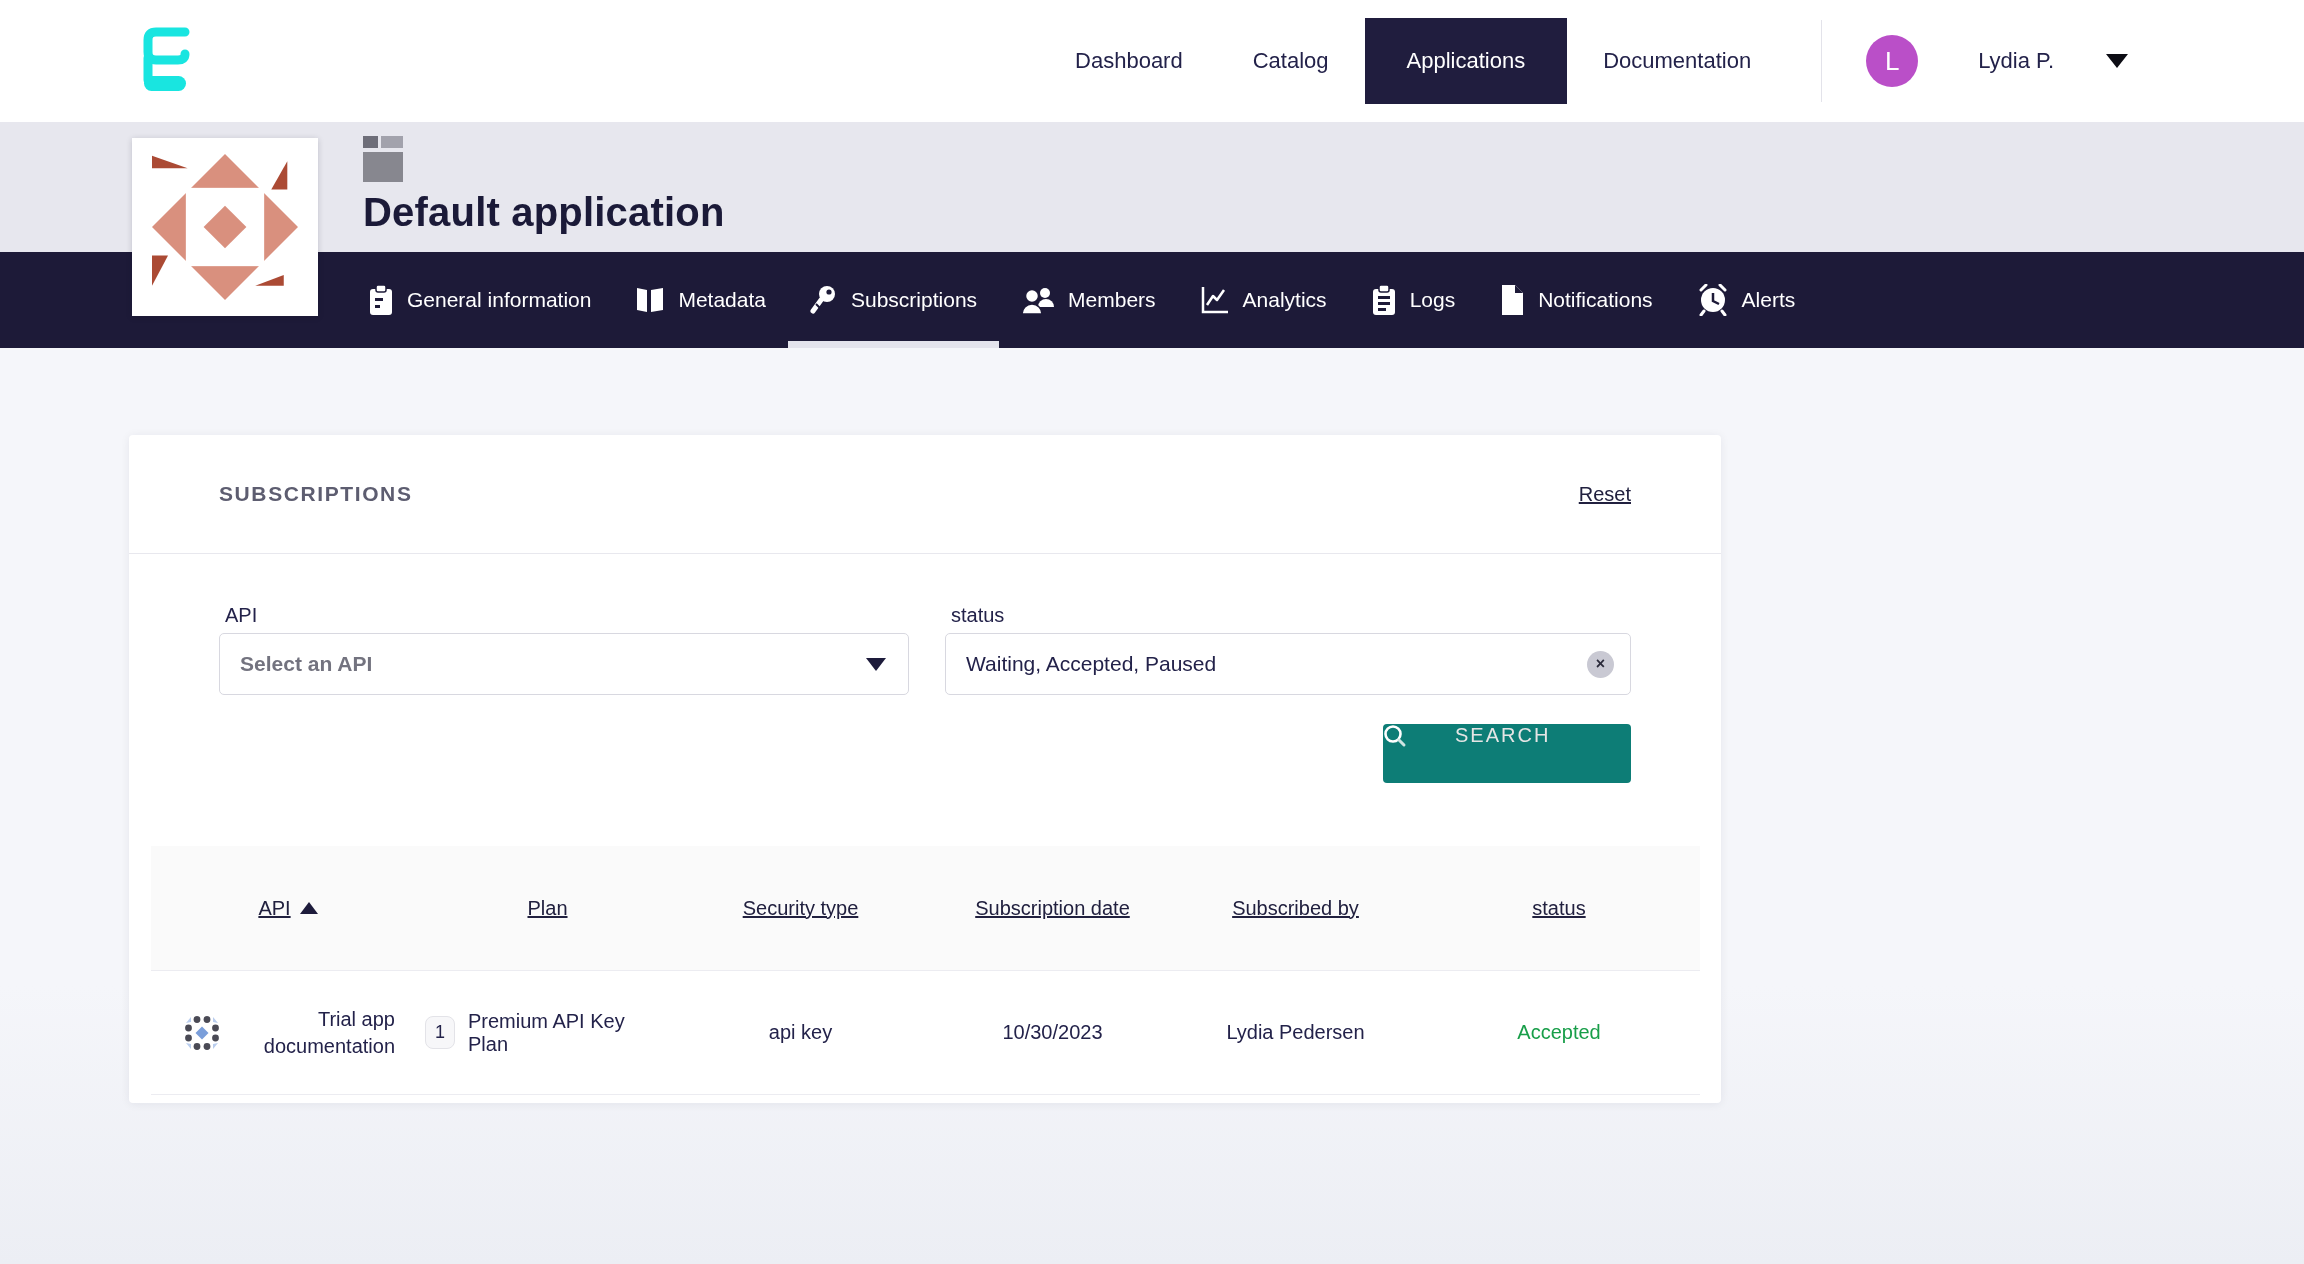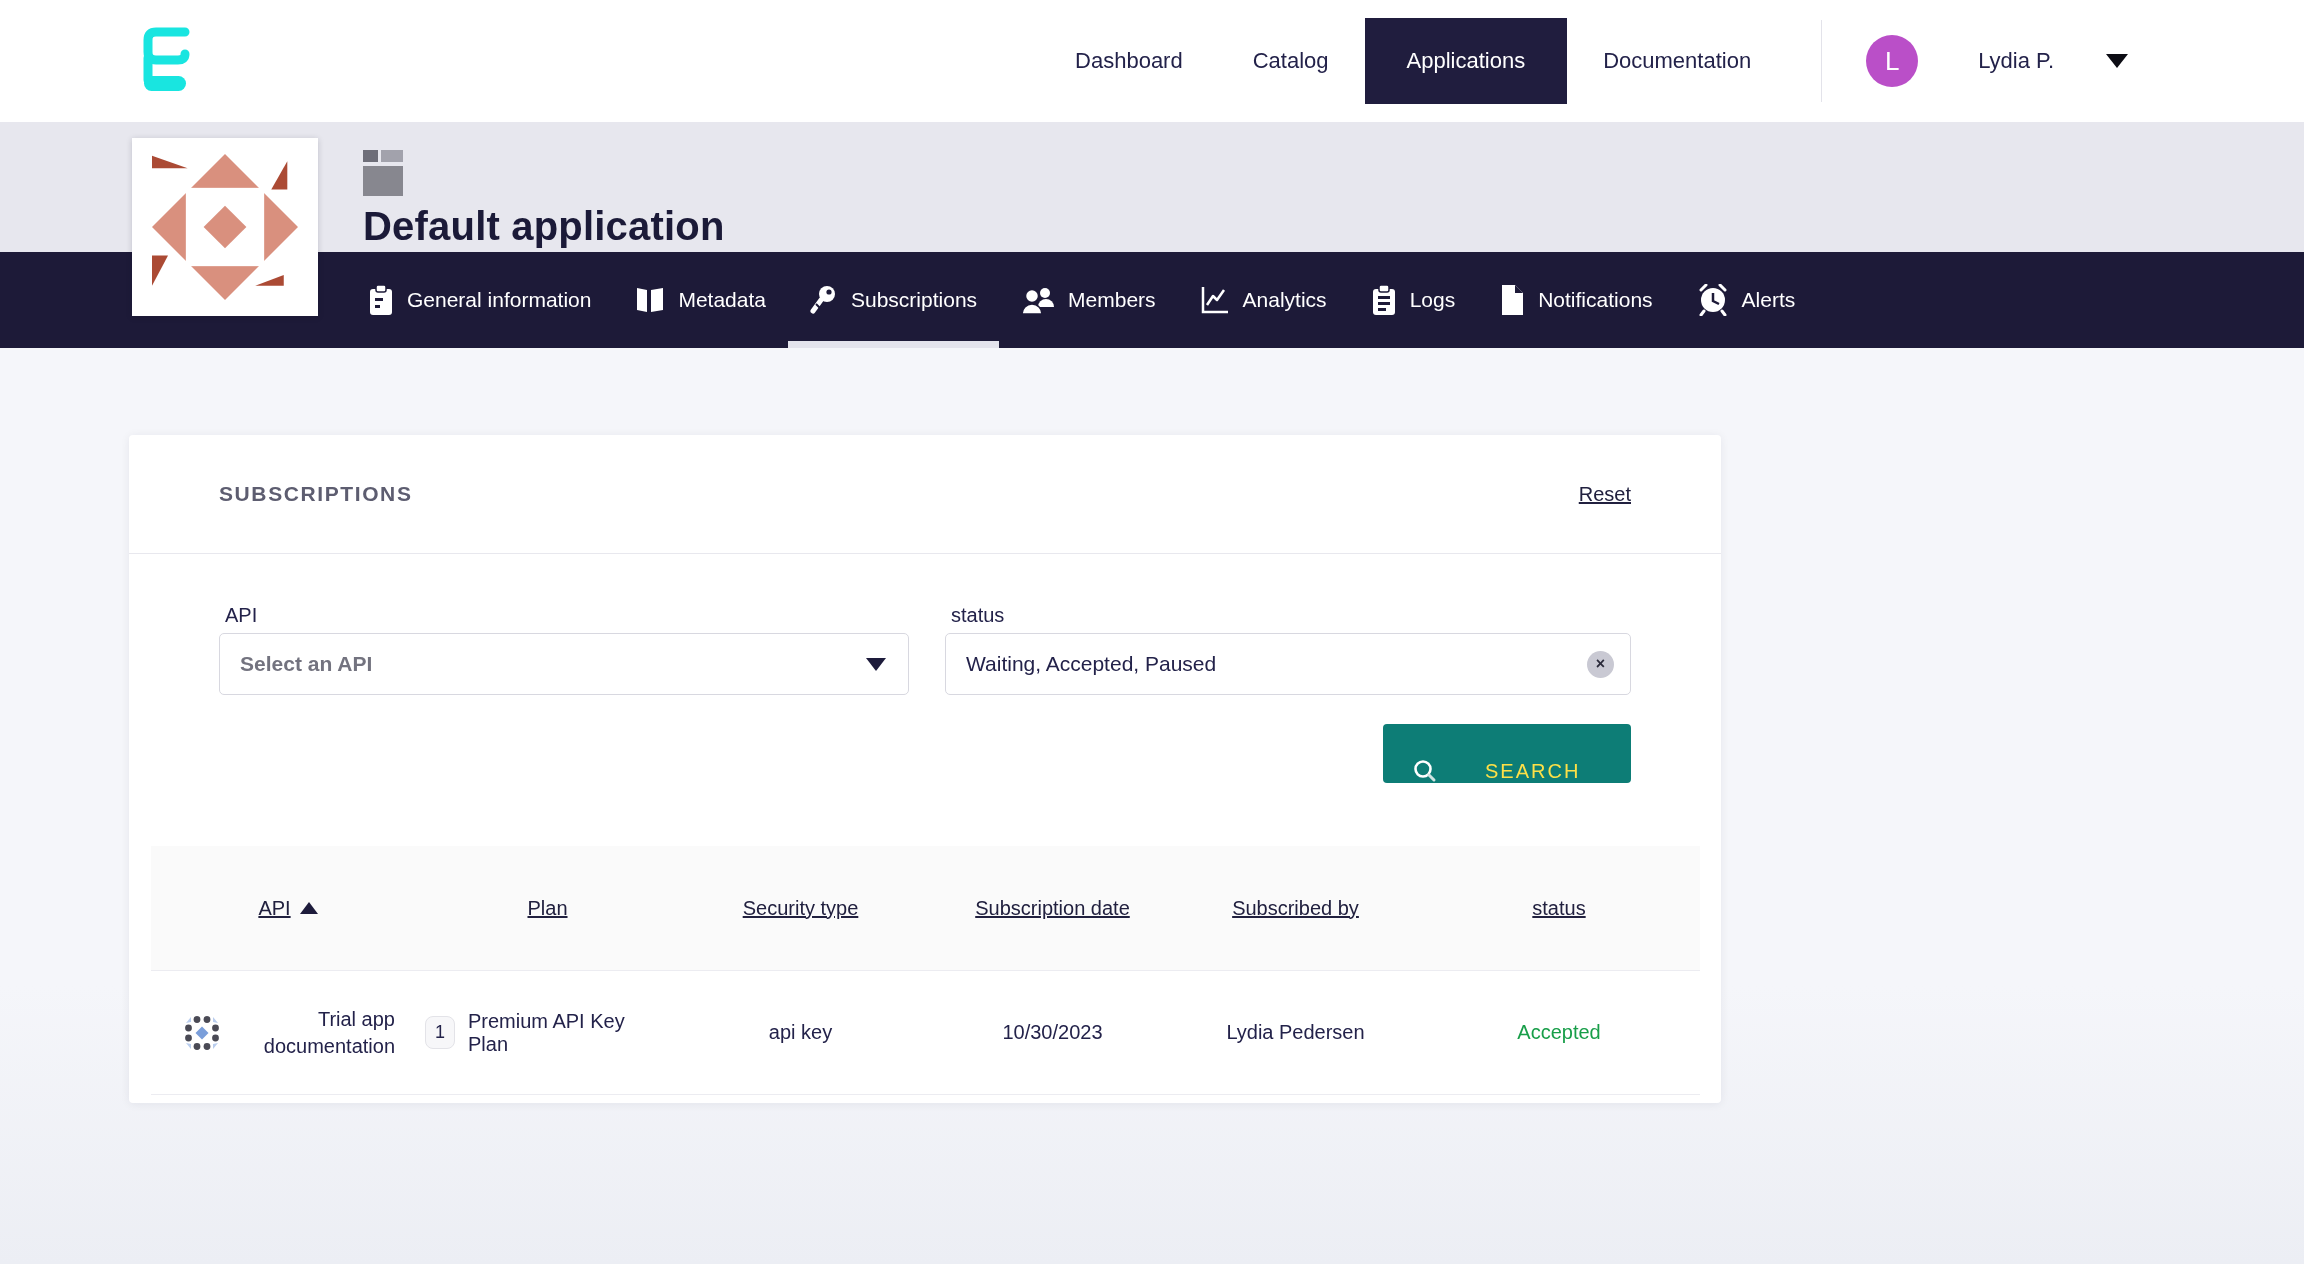--- a/index.html
+++ b/index.html
@@ -19,21 +19,21 @@
   .user-avatar { width:52px; height:52px; border-radius:50%; background:#ba4fc8; color:#fff;
                  display:flex; align-items:center; justify-content:center; font-size:26px; margin-right:60px; }
   .user-name { font-size:22px; margin-right:52px; }
   .user-caret { width:0; height:0; border-left:11px solid transparent; border-right:11px solid transparent;
                 border-top:14px solid #0c0c14; margin-right:176px; }
 
   
   .app-band { height:130px; background:#e7e7ee; position:relative; }
   .app-avatar { position:absolute; left:132px; top:16px; width:186px; height:178px; background:#fff;
                 box-shadow:0 1px 6px rgba(20,20,40,.18); z-index:6; }
-  .app-title-block { position:absolute; left:363px; top:28px; }
+  .app-title-block { position:absolute; left:363px; top:14px; }
   .layout-icon { display:block; margin-bottom:8px; }
   .app-title { font-size:40px; font-weight:bold; color:#1b1a38; letter-spacing:.2px; }
 
   
   .tabbar { height:96px; background:#1d1a38; display:flex; align-items:stretch; padding-left:346px; position:relative; }
   .tab { position:relative; display:flex; align-items:center; gap:13px; padding:0 22px; color:#ffffff;
          font-size:21px; cursor:pointer; white-space:nowrap; }
   .tab svg { flex:0 0 auto; }
   .tab.active::after { content:""; position:absolute; left:0; right:0; bottom:0; height:7px; background:#e3e3ec; }
 
@@ -55,22 +55,22 @@
   .placeholder-text { font-size:21px; color:#73737f;font-weight:bold; }
   .value-text { font-size:21px; color:#23224a; }
   .select-caret { position:absolute; right:22px; width:0; height:0;
                   border-left:10px solid transparent; border-right:10px solid transparent;
                   border-top:13px solid #1d1b3b; }
   .clear-btn { position:absolute; right:16px; width:27px; height:27px; border-radius:50%;
                background:#c9c9d3; color:#2a2a3a; font-size:16px; display:flex; align-items:center;
                justify-content:center; cursor:pointer; font-weight:bold; }
 
   .button-row { display:flex; justify-content:flex-end; padding:0 90px; margin-top:29px; }
-  .search-btn { width:248px; height:59px; background:#0d7d76; border:none; border-radius:4px; color:#fde047;
-                display:flex; align-items:flex-end; padding-left:30px; gap:48px; cursor:pointer; }
+  .search-btn { width:248px; height:59px; background:#0d7d76; border:none; border-radius:4px; color:#e5e5e5;
+                display:flex; align-items:flex-start; gap:48px; cursor:pointer; }
   .search-btn span { font-size:20px; letter-spacing:2px; font-weight:500; }
 
   
   .subs-table { margin:63px 21px 0 22px; }
   .t-row { display:grid; grid-template-columns:274px 245px 261px 243px 243px 284px; align-items:center; }
   .t-head { background:#fafafa; height:125px; border-bottom:1px solid #ececf1; }
   .t-head .t-cell { display:flex; align-items:center; justify-content:center; gap:9px; }
   .th-label { font-size:20px; color:#21203f; text-decoration:underline; cursor:pointer; }
   .sort-asc { width:0; height:0; border-left:9px solid transparent; border-right:9px solid transparent;
               border-bottom:12px solid #1d1b3b; }

